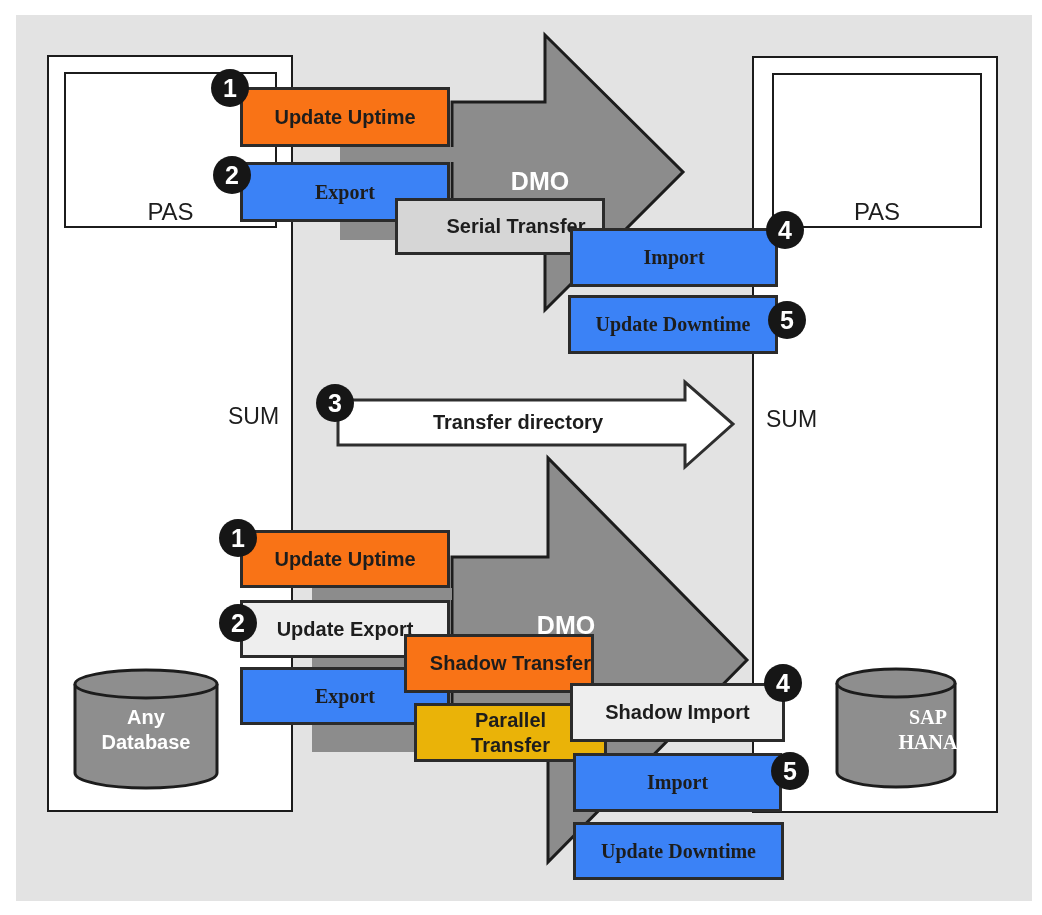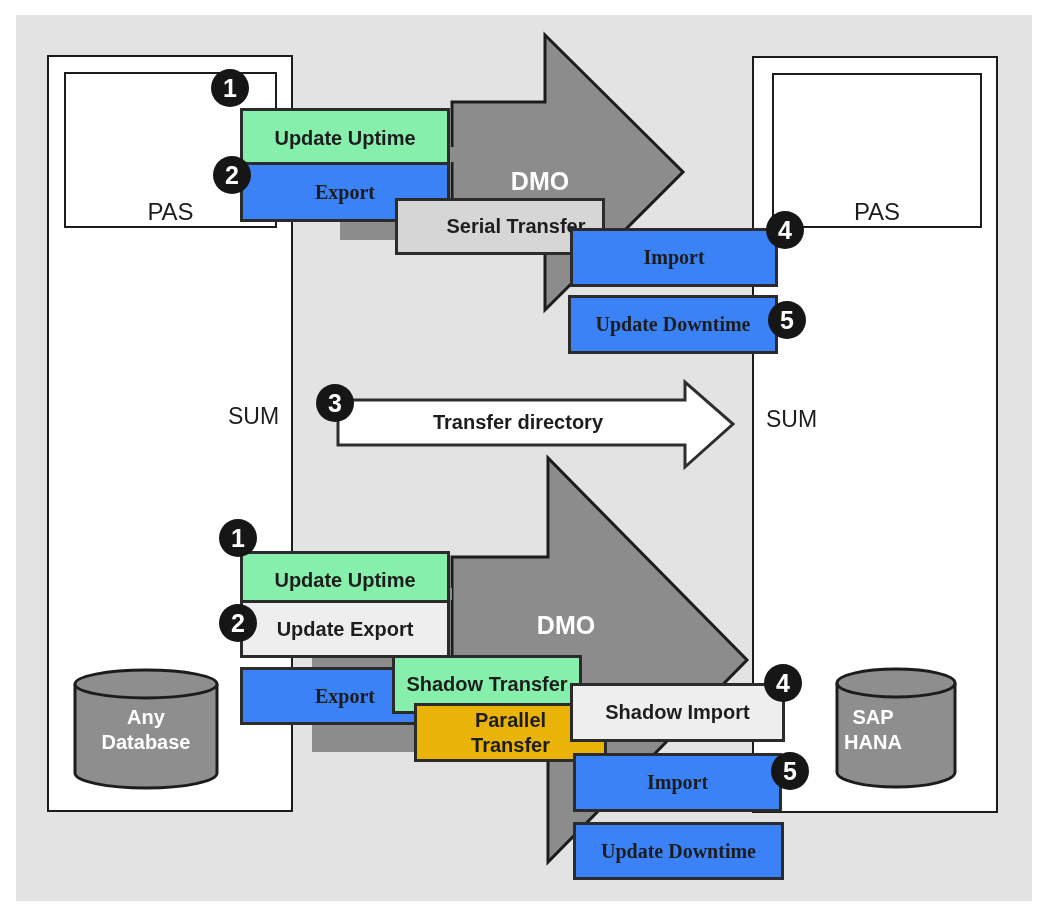--- a/index.html
+++ b/index.html
@@ -10,21 +10,21 @@
   .abs{position:absolute;}
   .canvas-frame{left:16px;top:15px;width:1016px;height:886px;background:#e3e3e3;}
   .sum-box{background:#ffffff;border:2px solid #1c1c1c;box-sizing:border-box;}
   .pas-box{background:#ffffff;border:2px solid #1c1c1c;box-sizing:border-box;
            display:flex;align-items:flex-end;justify-content:center;font-size:24px;}
   .sum-label{font-size:23px;}
   .layer-svg{left:0;top:0;width:1042px;height:915px;pointer-events:none;}
   .step-box{border:3px solid #2b2b2b;box-sizing:border-box;display:flex;
             align-items:center;justify-content:center;text-align:center;
             font-size:20px;font-weight:700;line-height:25px;}
-  .fill-light{background:#86efac;margin-top:21px;}
+  .fill-light{background:#f97316;}
   .fill-lighter{background:#eeeeee;}
   .fill-med{background:#3b82f6;font-family:Liberation Serif, serif;}
   .fill-med2{background:#d6d6d6;}
   .fill-med3{background:#eab308;}
   .badge{width:38px;height:38px;border-radius:50%;background:#161616;color:#ffffff;
          display:flex;align-items:center;justify-content:center;
          font-size:25px;font-weight:700;z-index:9;}
   .dmo-label{color:#ffffff;font-size:25px;font-weight:700;text-align:center;z-index:4;margin-top:36px;}
   .cyl-label{color:#ffffff;font-size:20px;font-weight:700;text-align:center;
              line-height:25px;z-index:5;}
@@ -75,21 +75,21 @@
       <ellipse cx="896" cy="683" rx="59" ry="14" fill="#8e8e8e" stroke="#1c1c1c" stroke-width="3"></ellipse>
     </g>
   </svg>
 
   <div class="abs dmo-label" style="left:490px;top:131px;width:100px;">DMO</div>
   <div class="abs dmo-label" style="left:516px;top:575px;width:100px;">DMO</div>
 
   <div class="abs transfer-label" style="left:348px;top:411px;width:340px;">Transfer directory</div>
 
   <div class="abs cyl-label" style="left:86px;top:705px;width:120px;">Any Database</div>
-  <div class="abs cyl-label" style="left:833px;top:705px;width:80px;">SAP HANA</div>
+  <div class="abs cyl-label" style="left:888px;top:705px;width:80px;font-family:Liberation Serif, serif;">SAP HANA</div>
 
   <div class="abs step-box fill-light z5" style="left:240px;top:87px;width:210px;height:60px;">
     <span>Update Uptime</span>
   </div>
   <div class="abs step-box fill-med z5" style="left:240px;top:162px;width:210px;height:60px;">
     <span>Export</span>
   </div>
   <div class="abs step-box fill-med2 z5" style="left:395px;top:198px;width:210px;height:57px;padding-left:32px;">
     <span>Serial Transfer</span>
   </div>
@@ -102,21 +102,21 @@
 
   <div class="abs step-box fill-light z5" style="left:240px;top:530px;width:210px;height:58px;">
     <span>Update Uptime</span>
   </div>
   <div class="abs step-box fill-lighter z5" style="left:240px;top:600px;width:210px;height:58px;">
     <span>Update Export</span>
   </div>
   <div class="abs step-box fill-med z5" style="left:240px;top:667px;width:210px;height:58px;">
     <span>Export</span>
   </div>
-  <div class="abs step-box fill-light z5" style="left:392px;top:634px;width:190px;height:59px;">
+  <div class="abs step-box fill-light z5" style="left:404px;top:634px;width:190px;height:59px;justify-content:flex-end;">
     <span>Shadow Transfer</span>
   </div>
   <div class="abs step-box fill-med3 z5" style="left:414px;top:703px;width:193px;height:59px;padding:0 28px;">
     <span>Parallel Transfer</span>
   </div>
   <div class="abs step-box fill-lighter z5" style="left:570px;top:683px;width:215px;height:59px;">
     <span>Shadow Import</span>
   </div>
   <div class="abs step-box fill-med z5" style="left:573px;top:753px;width:209px;height:59px;">
     <span>Import</span>

